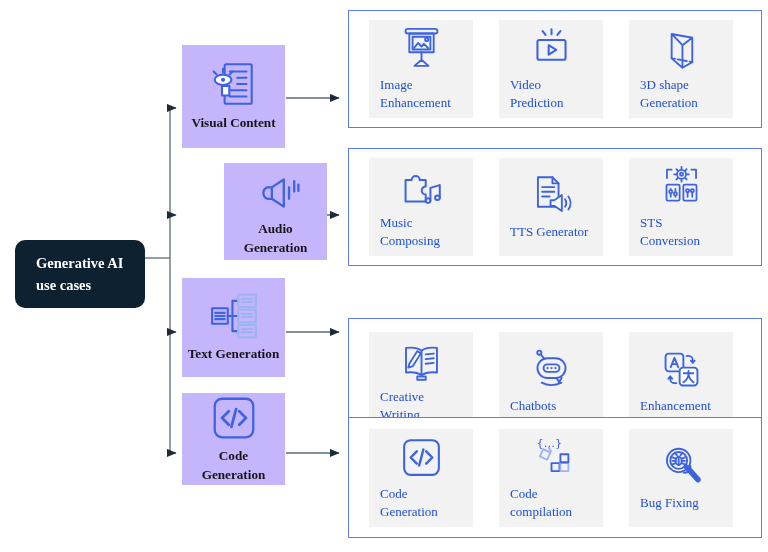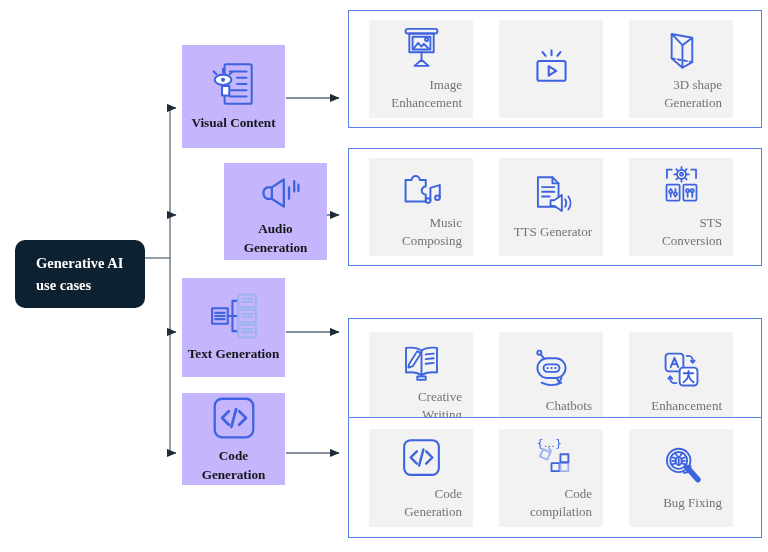--- a/index.html
+++ b/index.html
@@ -25,21 +25,21 @@
     box-sizing:border-box;display:flex;align-items:center;justify-content:space-between;
     padding:0 28px 0 20px;z-index:2;}
   .grp1{top:10px;height:118px;}
   .grp2{top:148px;height:118px;}
   .grp3{top:279px;height:126px;margin-top:39px;}
   .grp4{top:417px;height:121px;}
 
   .card{width:104px;height:98px;background:#f2f2f2;display:flex;flex-direction:column;
     align-items:center;justify-content:center;gap:5px;}
   .card svg{width:45px;height:45px;display:block;}
-  .card .card-label{font-size:13px;line-height:1.38;color:#737373;text-align:right;width:82px;}
+  .card .card-label{font-size:13px;line-height:1.38;color:#1d4ed8;text-align:left;width:82px;}
 </style>
 </head>
 <body>
 
 <div class="canvas">
 
   <svg class="connectors" viewBox="0 0 768 552" xmlns="http://www.w3.org/2000/svg">
     <defs>
       <marker id="arr" markerWidth="9" markerHeight="8" refX="7" refY="3.2" orient="auto">
         <path d="M0 0L7.5 3.2L0 6.4z" fill="#1f2c38"></path>
@@ -138,20 +138,21 @@
     <div class="card">
       <span>
           <svg viewBox="0 0 48 48" xmlns="http://www.w3.org/2000/svg">
             <g fill="none" stroke="#3d63e0" stroke-width="2.2" stroke-linecap="round" stroke-linejoin="round">
               <path d="M14.5 5.5l3.2 4M24 3.5v5.2M33.5 5.5l-3.2 4"></path>
               <rect x="9" y="15" width="30" height="21" rx="2"></rect>
               <path d="M21 20.5l8 5-8 5z"></path>
             </g>
           </svg>
         </span>
+      <div class="card-label">Video Prediction</div>
     </div>
     <div class="card">
       <span>
           <svg viewBox="0 0 48 48" xmlns="http://www.w3.org/2000/svg">
             <g fill="none" stroke="#3d63e0" stroke-width="2" stroke-linecap="round" stroke-linejoin="round">
               <path d="M13.5 8.5L35.5 12.5L25 20.5zM13.5 8.5V34.5M35.5 12.5V38.5M25 20.5V44.5M13.5 34.5L25 44.5L35.5 38.5"></path>
               <path d="M13.5 34.5L35.5 38.5" stroke-dasharray="3.5 3"></path>
             </g>
           </svg>
         </span>

